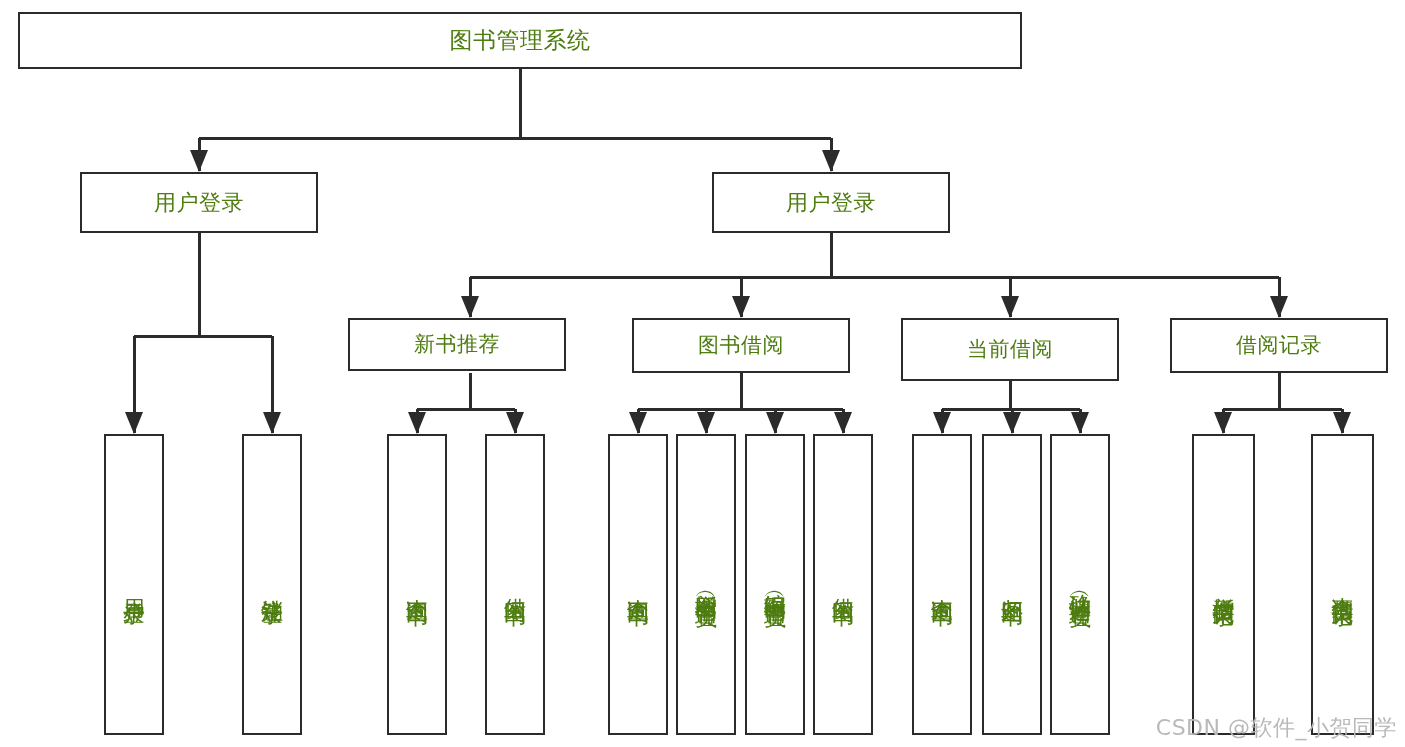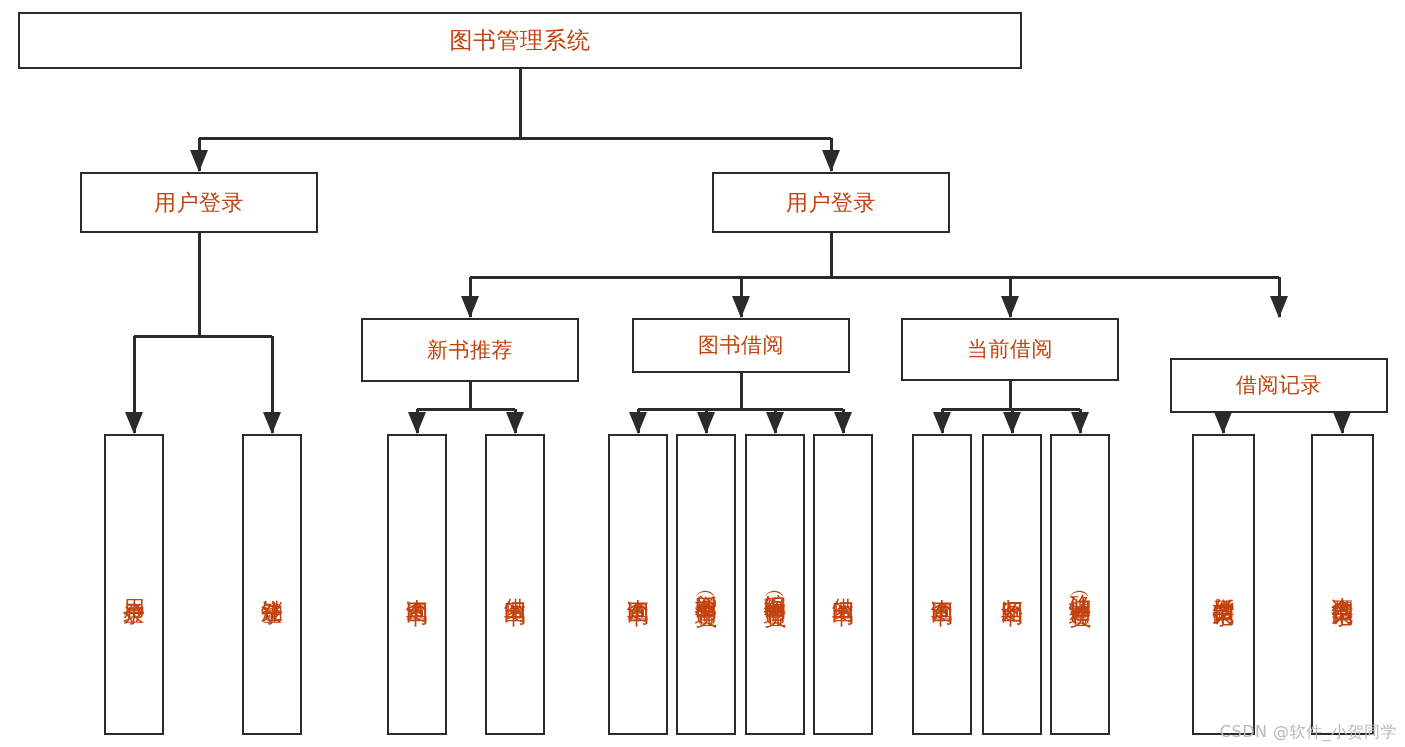--- a/index.html
+++ b/index.html
@@ -30,21 +30,21 @@
     position: absolute;
     box-sizing: border-box;
     background: #ffffff;
     border: 2px solid #2b2b2b;
     display: flex;
     align-items: center;
     justify-content: center;
     z-index: 2;
   }
   .node-label {
-    color: #c2410c;
+    color: #4d7c0f;
     text-align: left;
     line-height: 1.18;
     letter-spacing: 0.5px;
     white-space: nowrap;
   }
   .node.level0 .node-label { font-size: 23px; }
   .node.level1 .node-label { font-size: 22px; }
   .node.level2 .node-label { font-size: 21px; }
   .node.leaf {
     align-items: center;
@@ -56,21 +56,21 @@
     font-size: 22px;
     line-height: 1.28;
     letter-spacing: 2px;
     max-height: 292px;
     white-space: normal;
   }
   .watermark {
     position: absolute;
     right: 8px;
     bottom: 4px;
-    font-size: 16px;
+    font-size: 22px;
     color: #b9b9b9;
     letter-spacing: 0.5px;
     z-index: 5;
     white-space: nowrap;
     font-family: "DejaVu Sans", "Liberation Sans", sans-serif;
   }
 </style>
 </head>
 <body>
 
@@ -134,30 +134,30 @@
   <div id="node-layer">
       <div class="node level0" style="left: 18px; top: 12px; width: 1004px; height: 57px;">
         <div class="node-label">图书管理系统</div>
       </div>
       <div class="node level1" style="left: 80px; top: 172px; width: 238px; height: 61px;">
         <div class="node-label">用户登录</div>
       </div>
       <div class="node level1" style="left: 712px; top: 172px; width: 238px; height: 61px;">
         <div class="node-label">用户登录</div>
       </div>
-      <div class="node level2" style="left: 361px; top: 318px; width: 218px; height: 64px;">
+      <div class="node level2" style="left: 348px; top: 318px; width: 218px; height: 53px;">
         <div class="node-label">新书推荐</div>
       </div>
       <div class="node level2" style="left: 632px; top: 318px; width: 218px; height: 55px; font-family: Liberation Serif, serif;">
         <div class="node-label">图书借阅</div>
       </div>
       <div class="node level2" style="left: 901px; top: 318px; width: 218px; height: 63px;">
         <div class="node-label">当前借阅</div>
       </div>
-      <div class="node level2" style="left: 1170px; top: 318px; width: 218px; height: 55px; margin-top: 40px;">
+      <div class="node level2" style="left: 1170px; top: 318px; width: 218px; height: 55px;">
         <div class="node-label">借阅记录</div>
       </div>
       <div class="node leaf" style="left: 104px; top: 434px; width: 60px; height: 301px;">
         <div class="node-label">用户登录</div>
       </div>
       <div class="node leaf" style="left: 242px; top: 434px; width: 60px; height: 301px;">
         <div class="node-label">注销登录</div>
       </div>
       <div class="node leaf" style="left: 387px; top: 434px; width: 60px; height: 301px;">
         <div class="node-label">查询图书</div>

